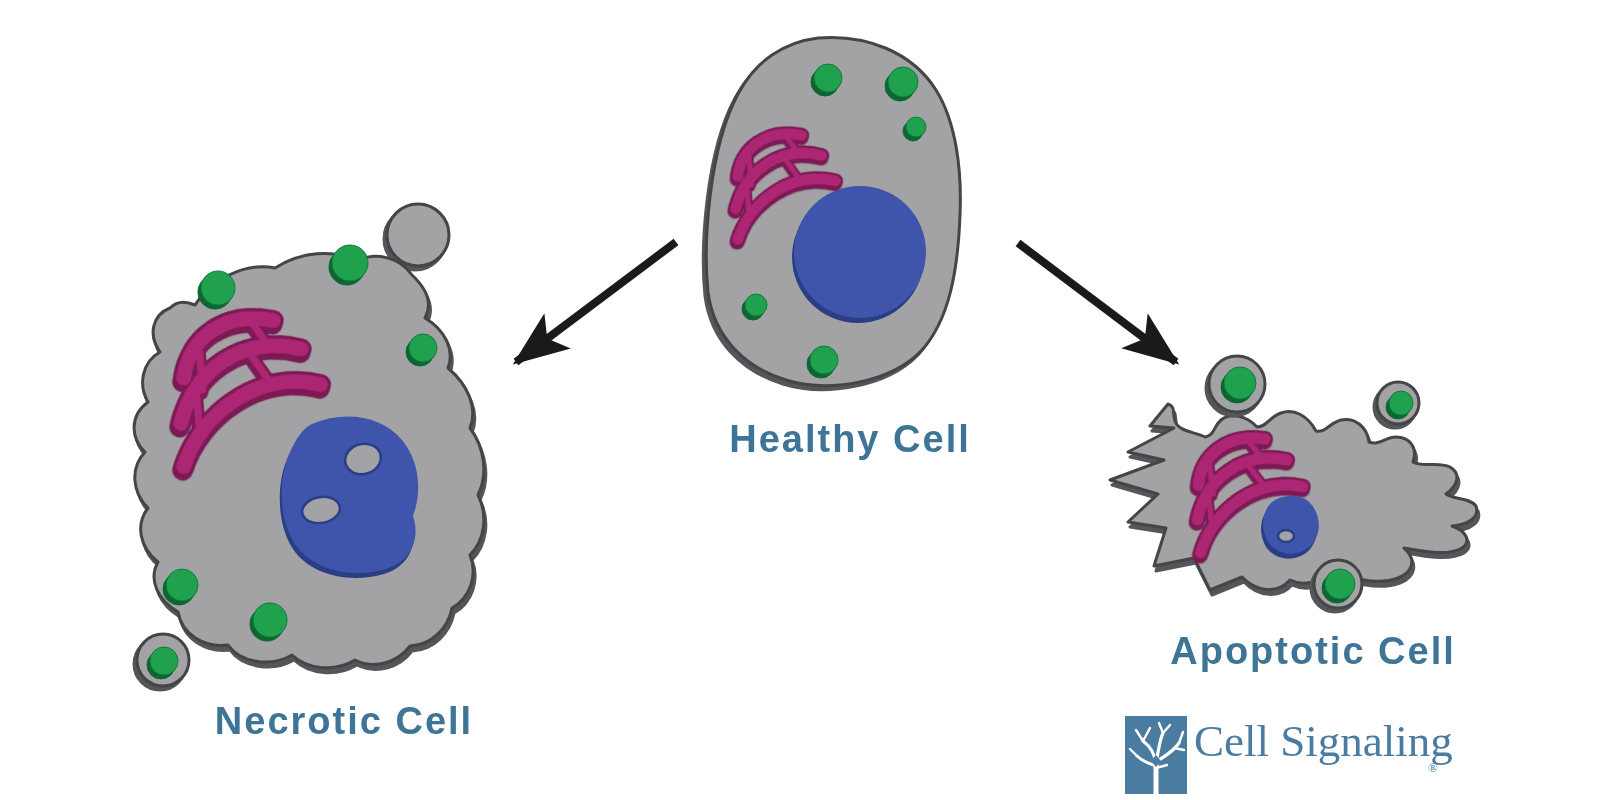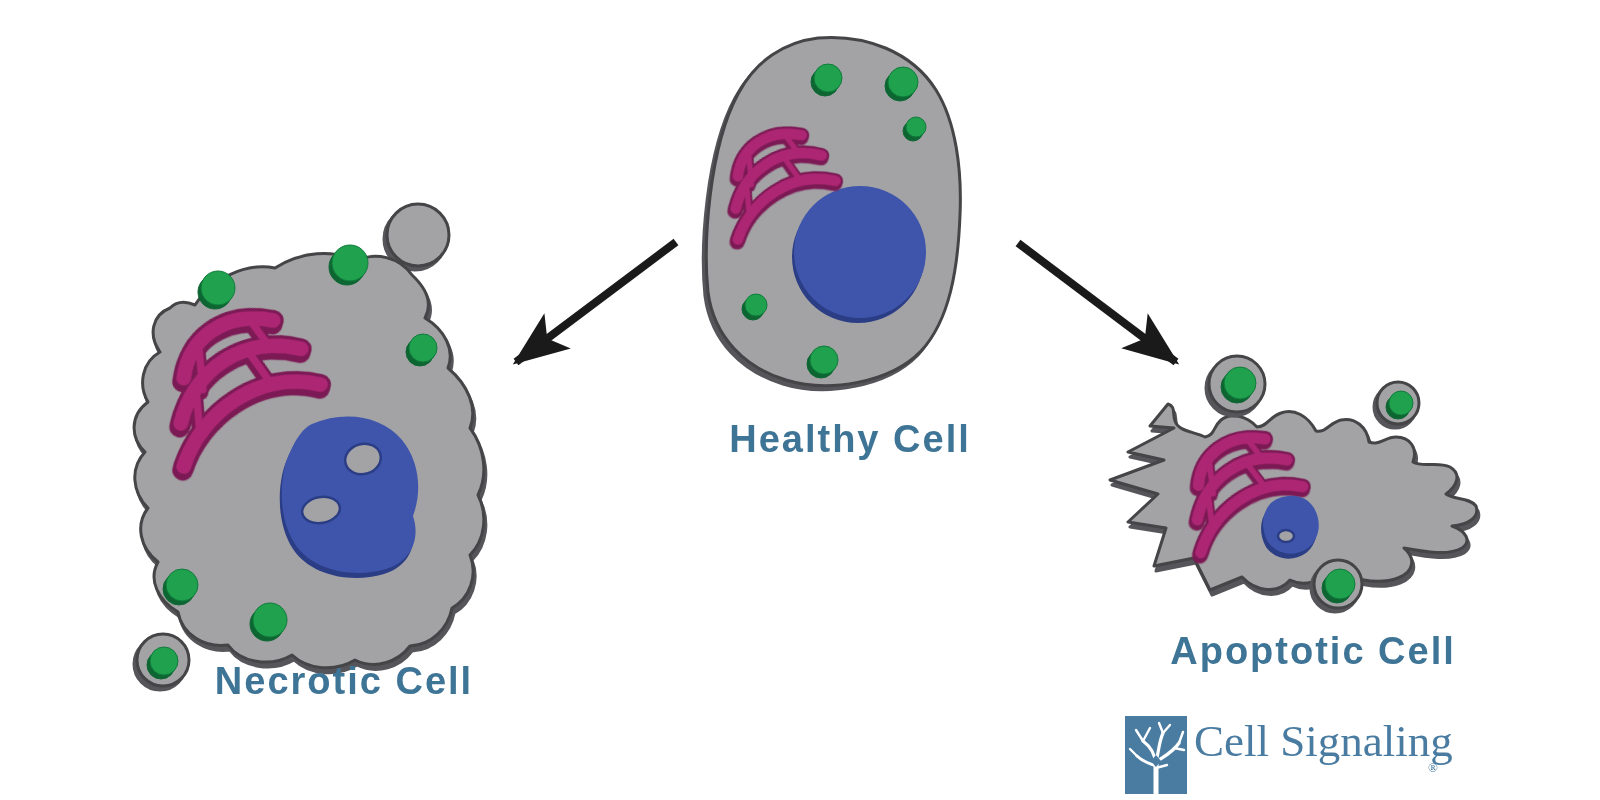--- a/index.html
+++ b/index.html
@@ -150,21 +150,21 @@
         <circle class="green sh-green" cx="1240" cy="383" r="16"></circle>
         <circle class="cell-body sh-gray" cx="1398" cy="403" r="21"></circle>
         <circle class="green sh-green" cx="1401" cy="403" r="12"></circle>
         <circle class="cell-body sh-gray" cx="1338" cy="584" r="24"></circle>
         <circle class="green sh-green" cx="1340" cy="584" r="15"></circle>
       </g>
     </g>
   </svg>
 
   <div class="cell-label" style="left:850px;top:418px;">Healthy Cell</div>
-  <div class="cell-label" style="left:344px;top:660px;">Necrotic Cell</div>
+  <div class="cell-label" style="left:344px;top:700px;">Necrotic Cell</div>
   <div class="cell-label" style="left:1313px;top:630px;">Apoptotic Cell</div>
 
   <div class="logo">
     <div class="logo-square">
       <svg width="62" height="78" viewBox="0 0 62 78">
         <g stroke="#fff" fill="none" stroke-linecap="round">
           <path d="M 31,78 L 31,46" stroke-width="5"></path>
           <path d="M 31,48 C 30,38 26,31 18,25" stroke-width="3.2"></path>
           <path d="M 18,25 L 11,14" stroke-width="2.4"></path>
           <path d="M 18,25 L 25,12" stroke-width="2.4"></path>

